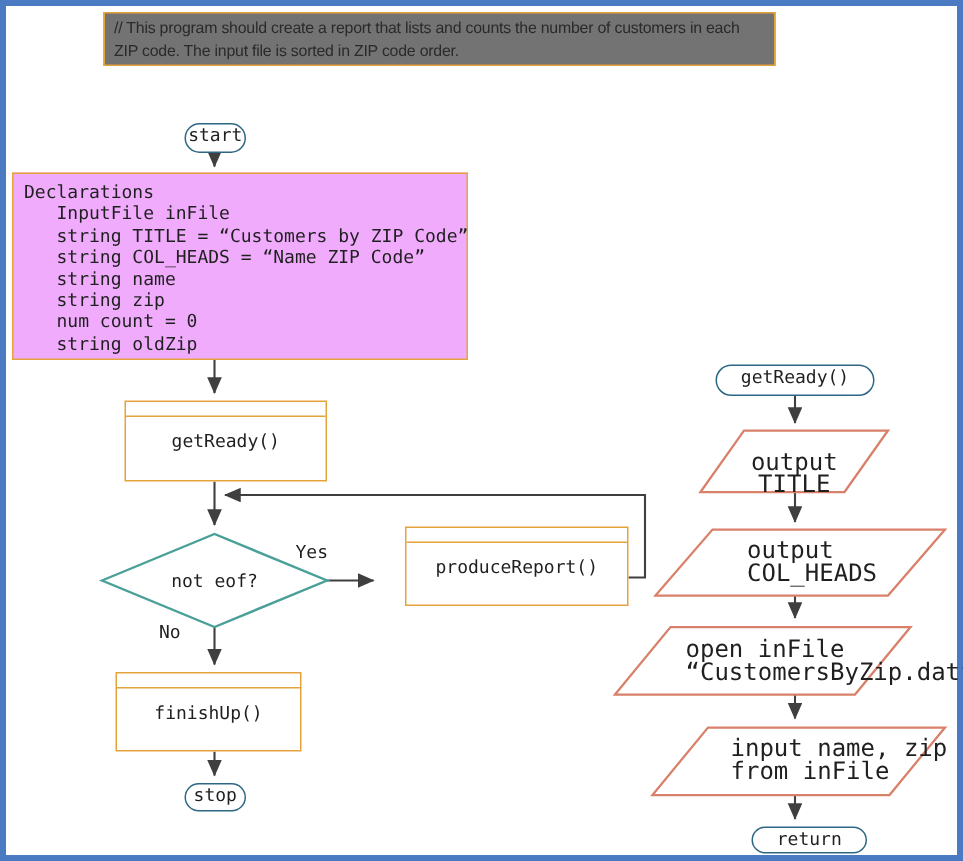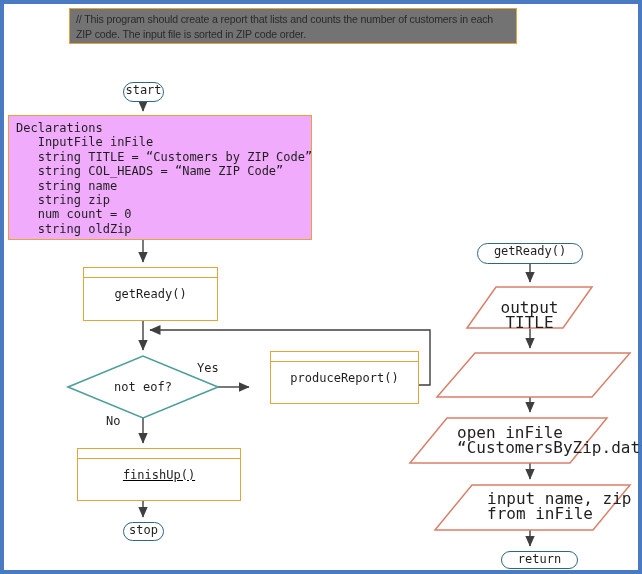--- a/index.html
+++ b/index.html
@@ -85,35 +85,37 @@
   <div class="abs mono" style="left:97px;top:380px;width:92px;text-align:center;">not eof?</div>
 
   <div class="abs mono" style="left:197px;top:361px;">Yes</div>
   <div class="abs mono" style="left:106px;top:414px;">No</div>
 
   <div class="abs proc" style="left:254px;top:351px;width:149px;height:53px;margin-left:16px;">
     <div class="stripe"></div>
     <span class="flow-label mono">produceReport()</span>
   </div>
 
-  <div class="abs proc" style="left:77px;top:448px;width:164px;height:53px;text-decoration:underline;">
+  <div class="abs proc" style="left:77px;top:448px;width:124px;height:53px;">
     <div class="stripe"></div>
     <span class="flow-label mono">finishUp()</span>
   </div>
 
   <div class="abs terminal" style="left:123px;top:522px;width:41px;height:19px;">
     <span class="flow-label">stop</span>
   </div>
 
   <div class="abs terminal" style="left:477px;top:243px;width:106px;height:21px;">
     <span class="flow-label">getReady()</span>
   </div>
 
   <div class="abs io-text" style="left:472px;top:300px;width:115px;text-align:center;">output TITLE</div>
 
+  <div class="abs io-text pre" style="left:498px;top:359px;">output
+COL_HEADS</div>
 
   <div class="abs io-text pre" style="left:457px;top:425px;">open inFile
 “CustomersByZip.dat”</div>
 
   <div class="abs io-text pre" style="left:487px;top:491px;">input name, zip
 from inFile</div>
 
   <div class="abs terminal" style="left:501px;top:551px;width:77px;height:18px;">
     <span class="flow-label">return</span>
   </div>

